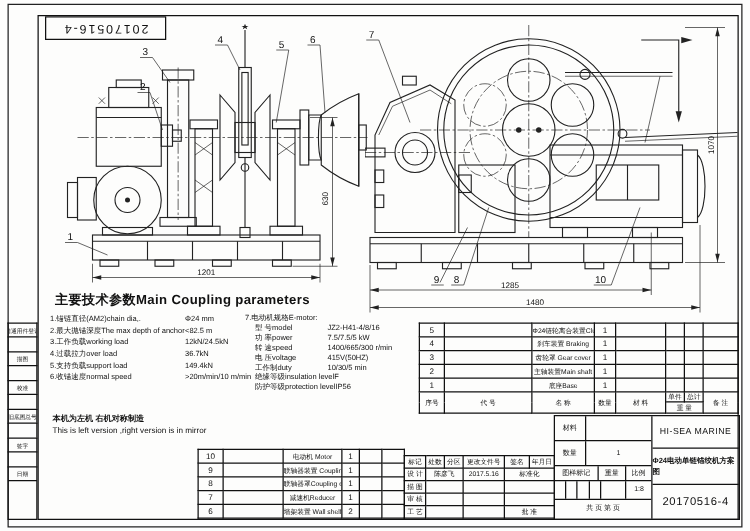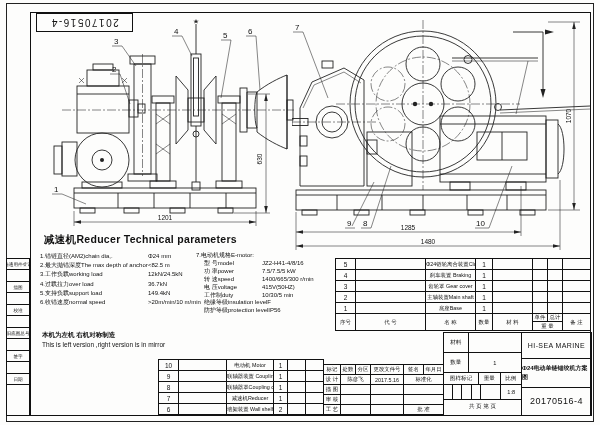--- a/index.html
+++ b/index.html
@@ -259,21 +259,21 @@
     </g>
     <text class="co" x="3" y="16">7</text>
     <text class="co" x="55" y="212">9</text>
     <text class="co" x="71" y="212">8</text>
     <text class="co" x="184" y="212">10</text>
     <text class="dim" x="116" y="216" text-anchor="middle">1285</text>
     <text class="dim" x="136" y="230" text-anchor="middle">1480</text>
     <text class="dim" x="279" y="102" text-anchor="middle" transform="rotate(-90 279 102)">1070</text>
   </svg>
 
-  <div class="tp-title">减速机Reducer Technical parameters</div>
+  <div class="tp-title">主要技术参数Main Coupling parameters</div>
 
   <div class="tp-col" style="left:40px;top:252px;width:168px;">
     <div class="tp-row">
         <span class="tp-label">1.锚链直径(AM2)chain dia,.</span>
         <span>Φ24 mm</span>
       </div>
     <div class="tp-row">
         <span class="tp-label">2.最大抛锚深度The max depth of anchor</span>
         <span>&lt;82.5 m</span>
       </div>

